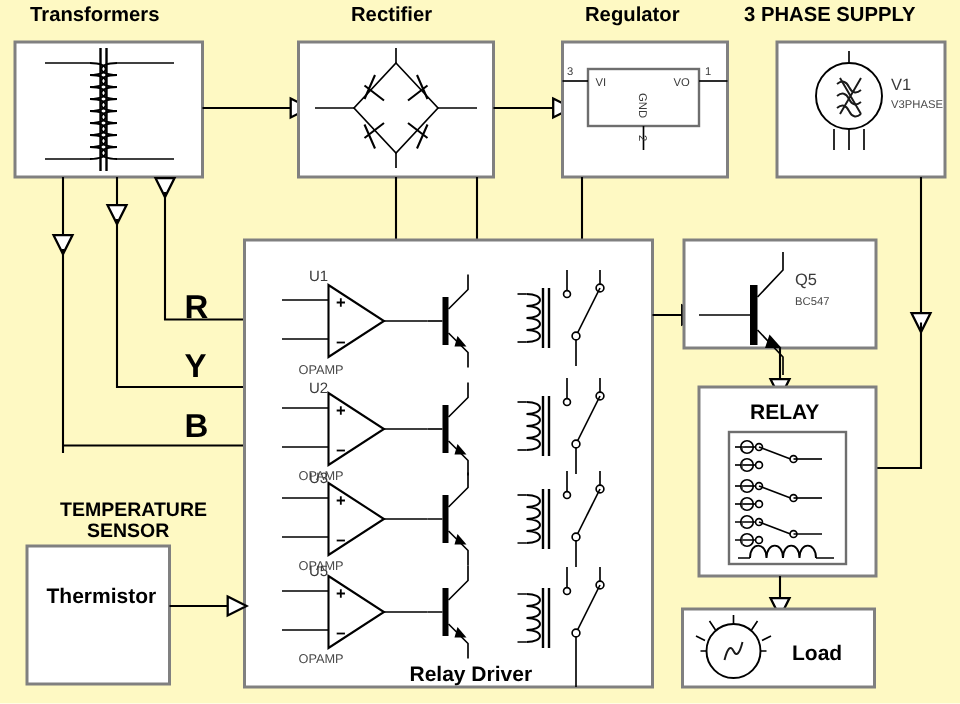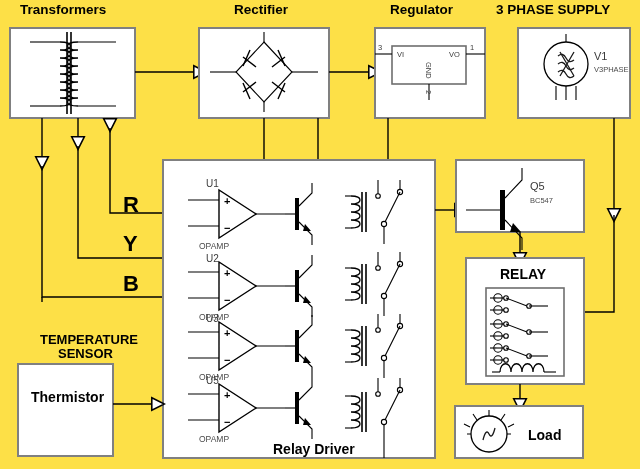--- a/index.html
+++ b/index.html
@@ -1,18 +1,18 @@
 <!DOCTYPE html>
 <html><head>
 <meta charset="utf-8">
 <style>
   html,body{margin:0;padding:0;background:#ffffff;}
   body{width:640px;height:469px;overflow:hidden;
        font-family:"Liberation Sans",sans-serif;color:#000;}
-  #root{position:relative;width:640px;height:469px;background:#fde047;}
+  #root{position:relative;width:640px;height:469px;background:#fef9c3;}
   svg#diagram{position:absolute;left:0;top:0;width:640px;height:469px;}
   .ttl{font-family:"Liberation Sans",sans-serif;font-weight:bold;font-size:13.5px;fill:#000;}
   .phase{font-family:"Liberation Sans",sans-serif;font-weight:bold;font-size:22px;fill:#000;}
   .blk{font-family:"Liberation Sans",sans-serif;font-weight:bold;font-size:13px;fill:#000;}
   .blkbig{font-family:"Liberation Sans",sans-serif;font-weight:bold;font-size:14px;fill:#000;}
   .ref{font-family:"Liberation Sans",sans-serif;font-size:10px;fill:#3a3a3a;}
   .reflg{font-family:"Liberation Sans",sans-serif;font-size:11px;fill:#3a3a3a;}
   .tiny{font-family:"Liberation Sans",sans-serif;font-size:7.5px;fill:#4a4a4a;}
   .pin{font-family:"Liberation Sans",sans-serif;font-size:7.5px;fill:#3a3a3a;}
   .opn{font-family:"Liberation Sans",sans-serif;font-size:8.5px;fill:#4a4a4a;}

